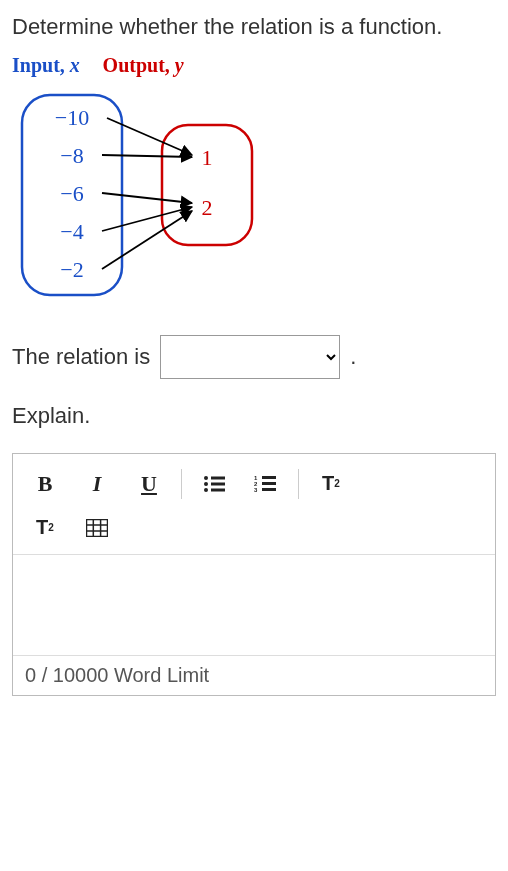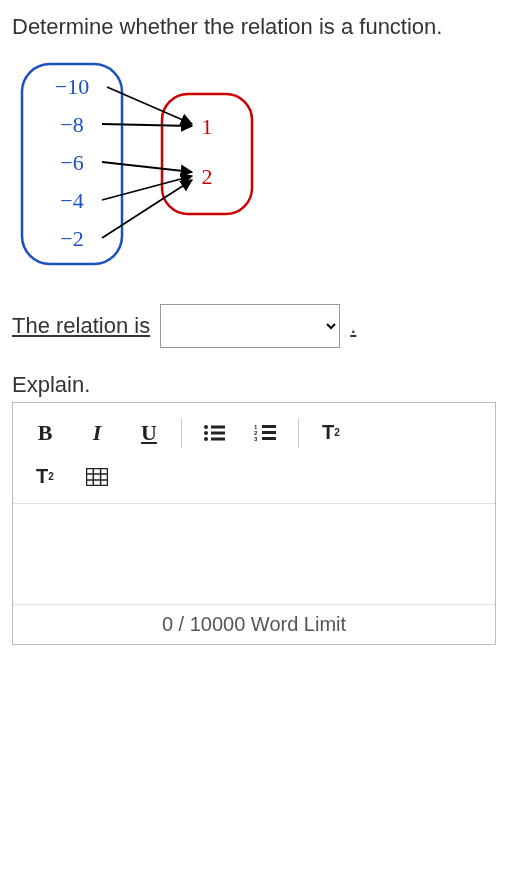--- a/index.html
+++ b/index.html
@@ -25,35 +25,34 @@
   .io-var { font-style: italic; }
   .mapping-svg { display: block; }
 
   .answer-line {
     font-size: 22px;
     color: #333;
     display: flex;
     align-items: center;
     gap: 10px;
     margin: 30px 0 24px 0;
-    text-decoration: underline;
   }
   .answer-line select {
     font-size: 16px;
     height: 44px;
     width: 180px;
     border: 1px solid #999;
     background: #fff;
     padding: 0 6px;
   }
 
   .explain-label {
     font-size: 22px;
     color: #333;
-    margin-bottom: 4px;
+    margin-bottom: 24px;
   }
 
   .editor {
     border: 1px solid #bbb;
     width: 100%;
   }
   .toolbar {
     display: flex;
     flex-wrap: wrap;
     align-items: center;
@@ -82,34 +81,45 @@
     background: #ccc;
     margin: 0 6px;
   }
   .editor-body {
     min-height: 100px;
     padding: 8px;
     font-size: 16px;
   }
   .editor-footer {
     border-top: 1px solid #ddd;
-    text-align: center;
+    text-align: left;
     padding: 8px 12px;
     font-size: 20px;
     color: #555;
   }
   .subsup { position: relative; font-family: Arial, sans-serif; font-weight: bold; font-size: 20px; }
   .subsup sup, .subsup sub { font-size: 10px; position: relative; }
 </style>
 </head>
 <body>
 
 <div class="prompt">Determine whether the relation is a function.</div>
 
 <div class="diagram-wrap">
+  <div class="io-labels">
+    <span class="io-input">
+      <span>Input,</span>
+      <span class="io-var">x</span>
+    </span>
+    &nbsp;&nbsp;&nbsp;
+    <span class="io-output">
+      <span>Output,</span>
+      <span class="io-var">y</span>
+    </span>
+  </div>
 
   <svg class="mapping-svg" width="260" height="220">
     <defs>
       <marker id="arrow" viewBox="0 0 10 10" refX="9" refY="5" markerWidth="7" markerHeight="7" orient="auto-start-reverse">
         <path d="M 0 0 L 10 5 L 0 10 z" fill="#000"></path>
       </marker>
     </defs>
 
     <rect x="10" y="10" rx="28" ry="28" width="100" height="200" fill="none" stroke="#1a4fc7" stroke-width="2.5"></rect>
 

